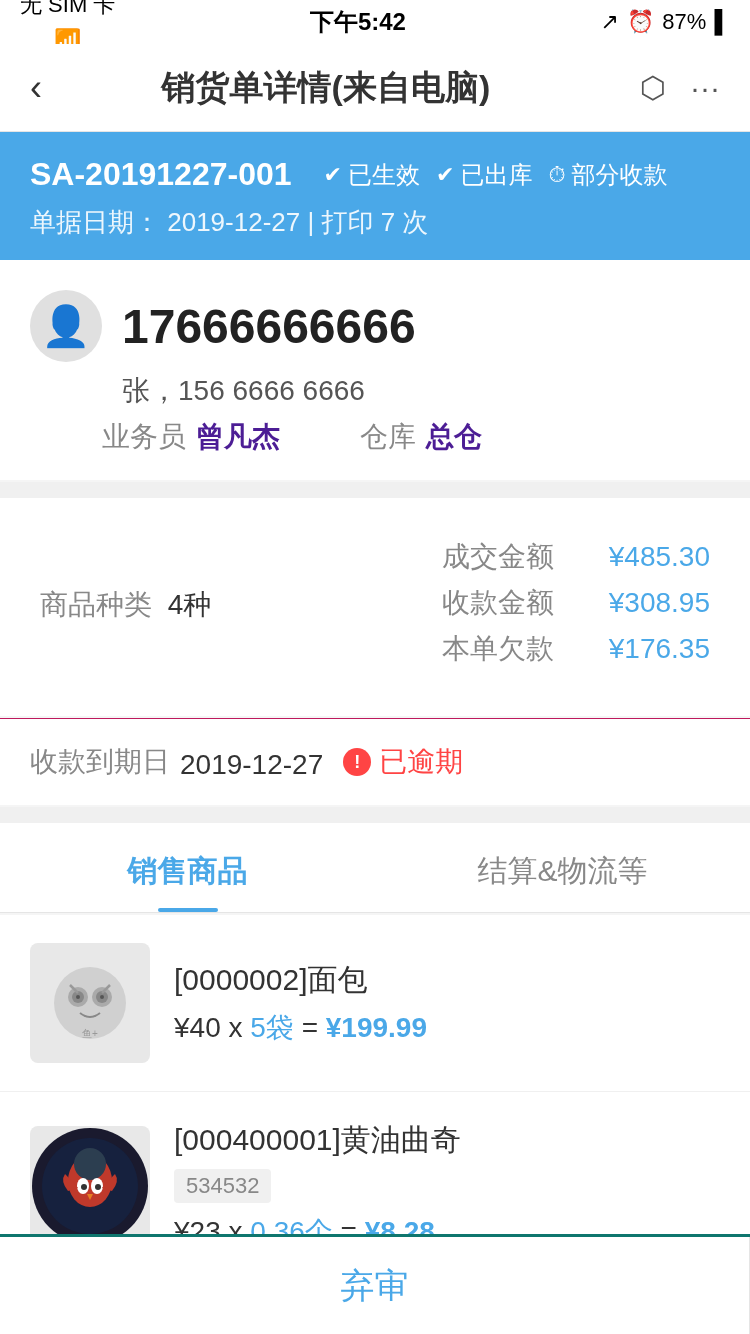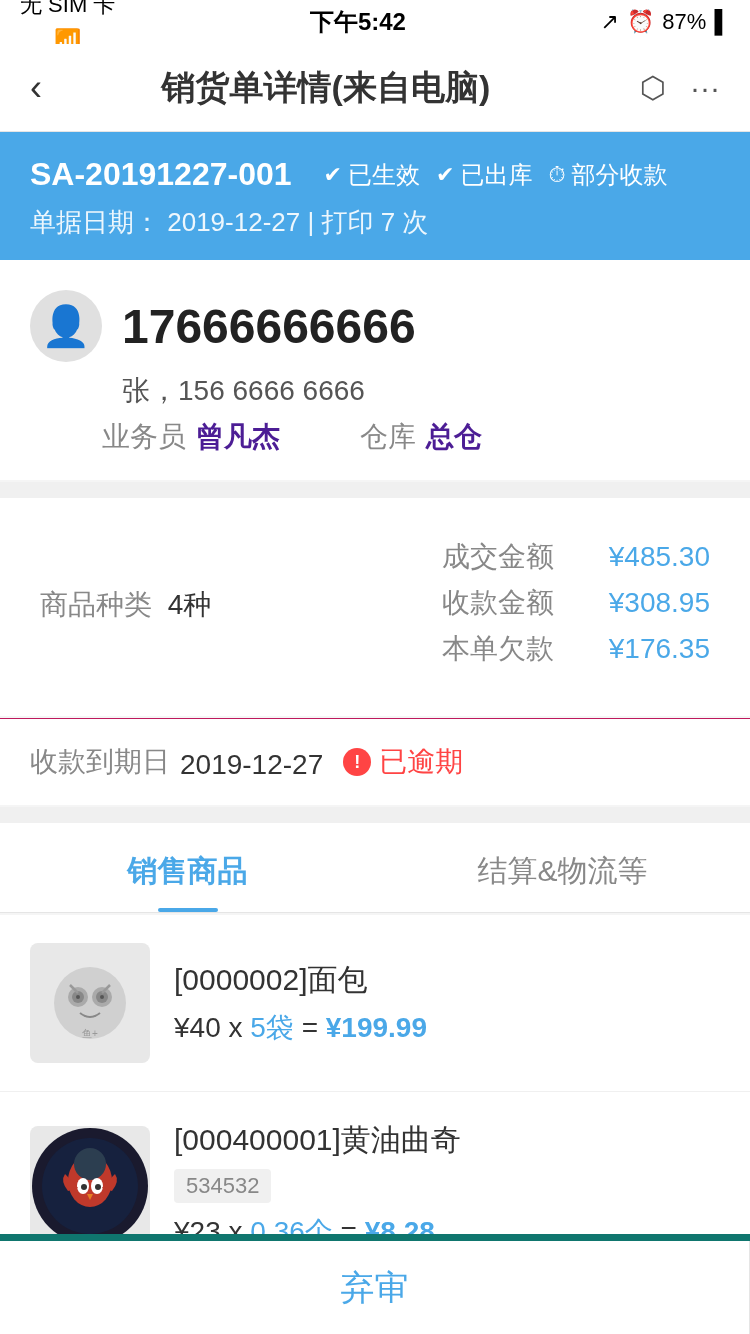--- a/index.html
+++ b/index.html
@@ -279,21 +279,21 @@
     .price-total { color: #4aa8e8; font-weight: 600; }
 
     
     .bottom-bar {
       position: fixed;
       bottom: 0;
       left: 0;
       width: 750px;
       height: 100px;
       background: #fff;
-      border-top: 7px solid #0f766e;
+      border-top: 3px solid #0f766e;
       display: flex;
     }
     .bottom-btn {
       flex: 1;
       display: flex;
       align-items: center;
       justify-content: center;
       font-size: 34px;
       cursor: pointer;
     }

